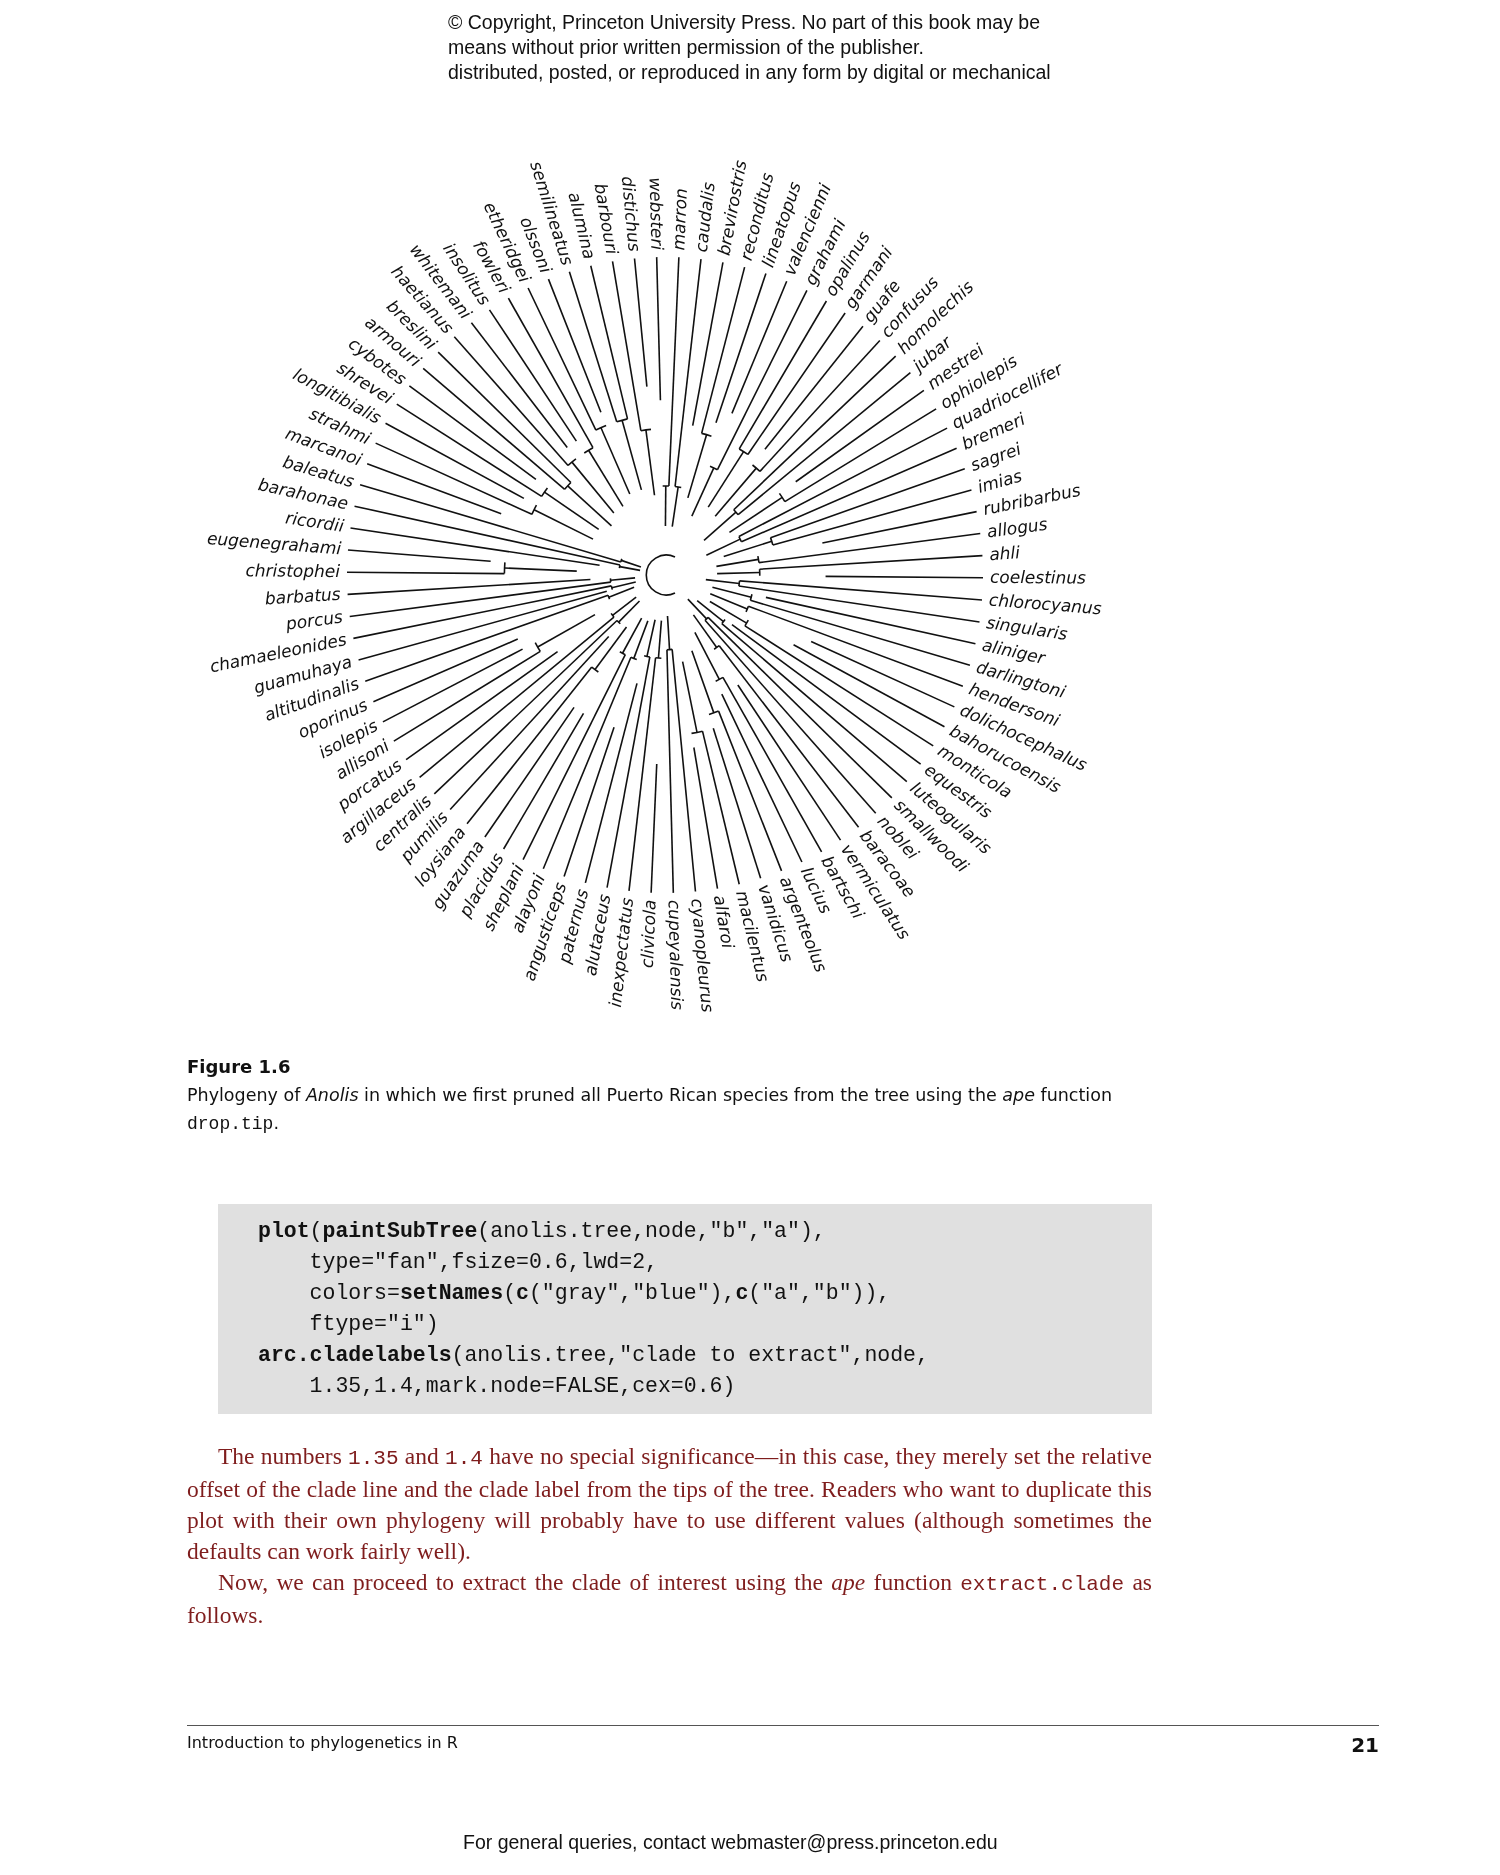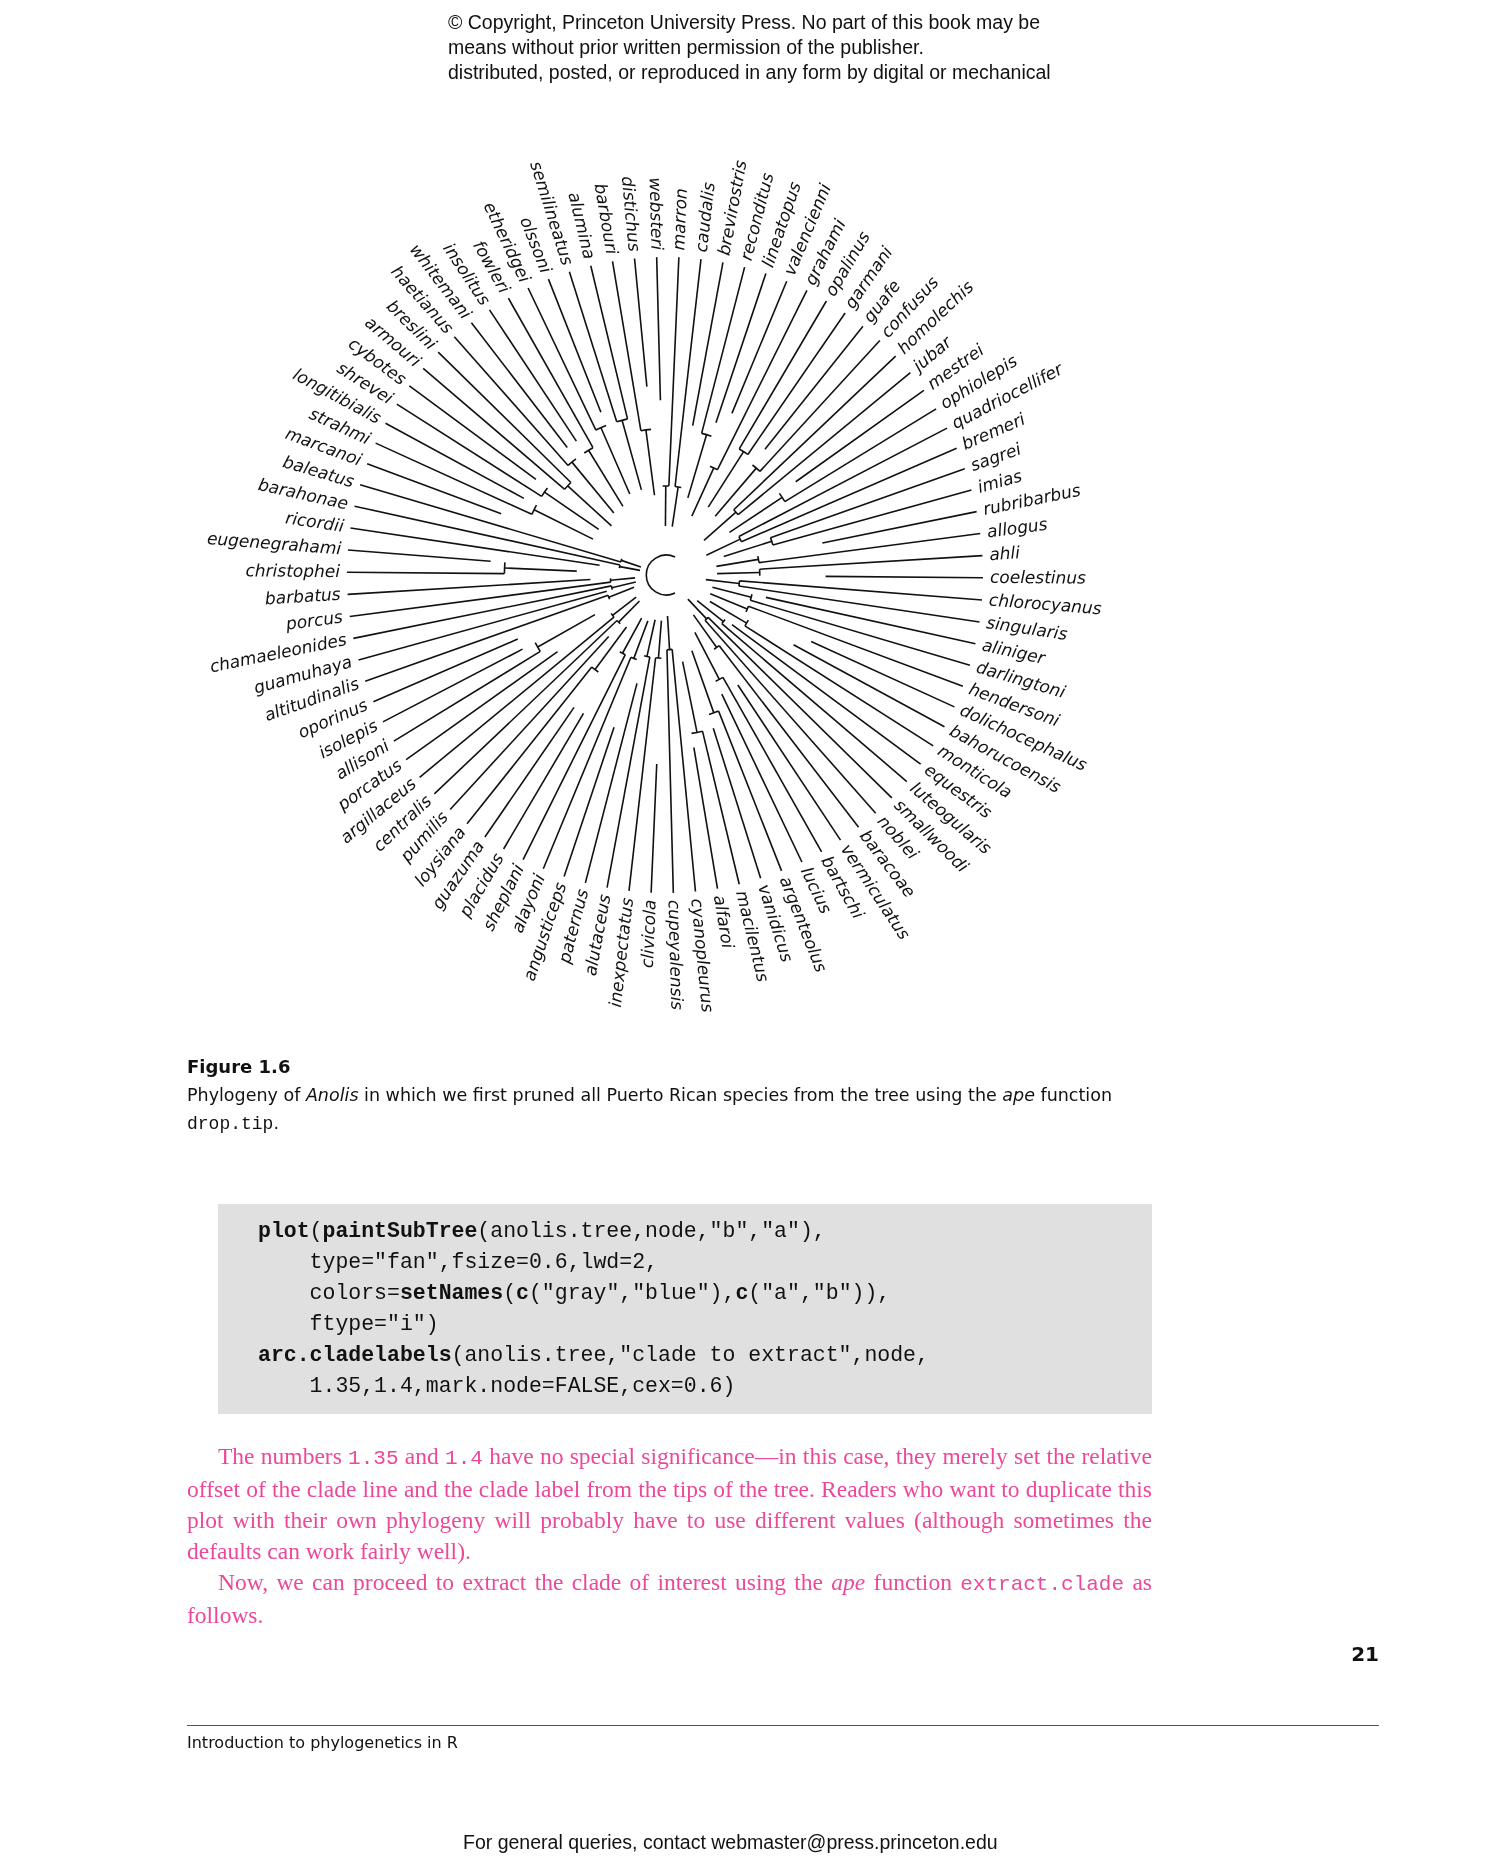--- a/index.html
+++ b/index.html
@@ -8,26 +8,26 @@
   .figure { position:absolute; left:0; top:100px; width:1500px; height:960px; }
   .figure svg { width:1500px; height:960px; }
   .tip-label { font-family:"DejaVu Sans", sans-serif; font-style:italic; font-size:17px; fill:#111; }
   .branch { stroke:#111; stroke-width:1.6; fill:none; }
   .caption { position:absolute; left:187px; top:1053px; width:970px; font-family:"DejaVu Sans", sans-serif; font-size:17.5px; line-height:28px; color:#111; }
   .caption .fig-num { font-weight:bold; display:block; font-size:18px; }
   .caption .mono { font-family:"Liberation Mono", monospace; font-size:18px; }
   .code-block { position:absolute; left:218px; top:1204px; width:934px; height:210px; background:#e0e0e0; padding:0; box-sizing:border-box; }
   .code-block pre { margin:0; position:absolute; left:40px; top:12px; font-family:"Liberation Mono", monospace; font-size:21.5px; line-height:31px; color:#111; }
   .code-block b { font-weight:bold; }
-  .body-text { position:absolute; left:187px; top:1441px; width:965px; font-family:"Liberation Serif", serif; font-size:23.5px; line-height:31px; color:#ec4899; text-align:justify; }
+  .body-text { position:absolute; left:187px; top:1441px; width:965px; font-family:"Liberation Serif", serif; font-size:23.5px; line-height:31px; color:#7f1d1d; text-align:justify; }
   .body-text p { margin:0; text-indent:31px; }
   .body-text .mono { font-family:"Liberation Mono", monospace; font-size:21px; }
   .footer-rule { position:absolute; left:187px; top:1725px; width:1192px; height:1px; background:#555; }
   .footer-left { position:absolute; left:187px; top:1733px; font-family:"DejaVu Sans", sans-serif; font-size:16px; color:#111; }
-  .footer-right { position:absolute; left:1345px; top:1642px; width:34px; text-align:right; font-family:"DejaVu Sans", sans-serif; font-weight:bold; font-size:20px; color:#111; }
+  .footer-right { position:absolute; left:1345px; top:1733px; width:34px; text-align:right; font-family:"DejaVu Sans", sans-serif; font-weight:bold; font-size:20px; color:#111; }
   .bottom-contact { position:absolute; left:463px; top:1831px; font-family:"Liberation Sans", sans-serif; font-size:19.5px; color:#111; }
 </style>
 </head>
 <body>
 
 <div class="copyright">
   <div>© Copyright, Princeton University Press. No part of this book may be</div>
   <div>means without prior written permission of the publisher.</div>
   <div>distributed, posted, or reproduced in any form by digital or mechanical</div>
 </div>

